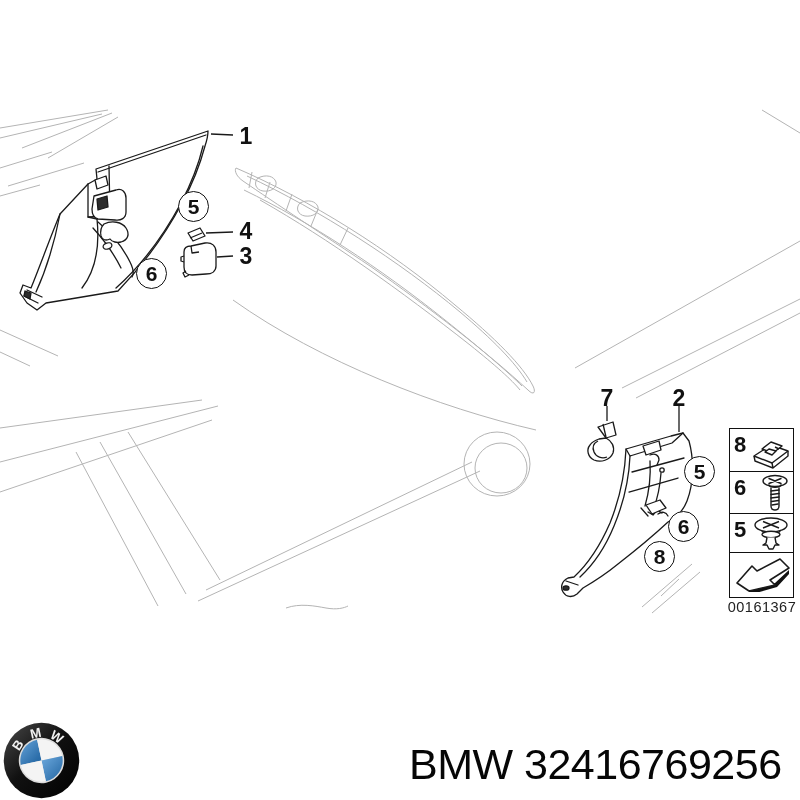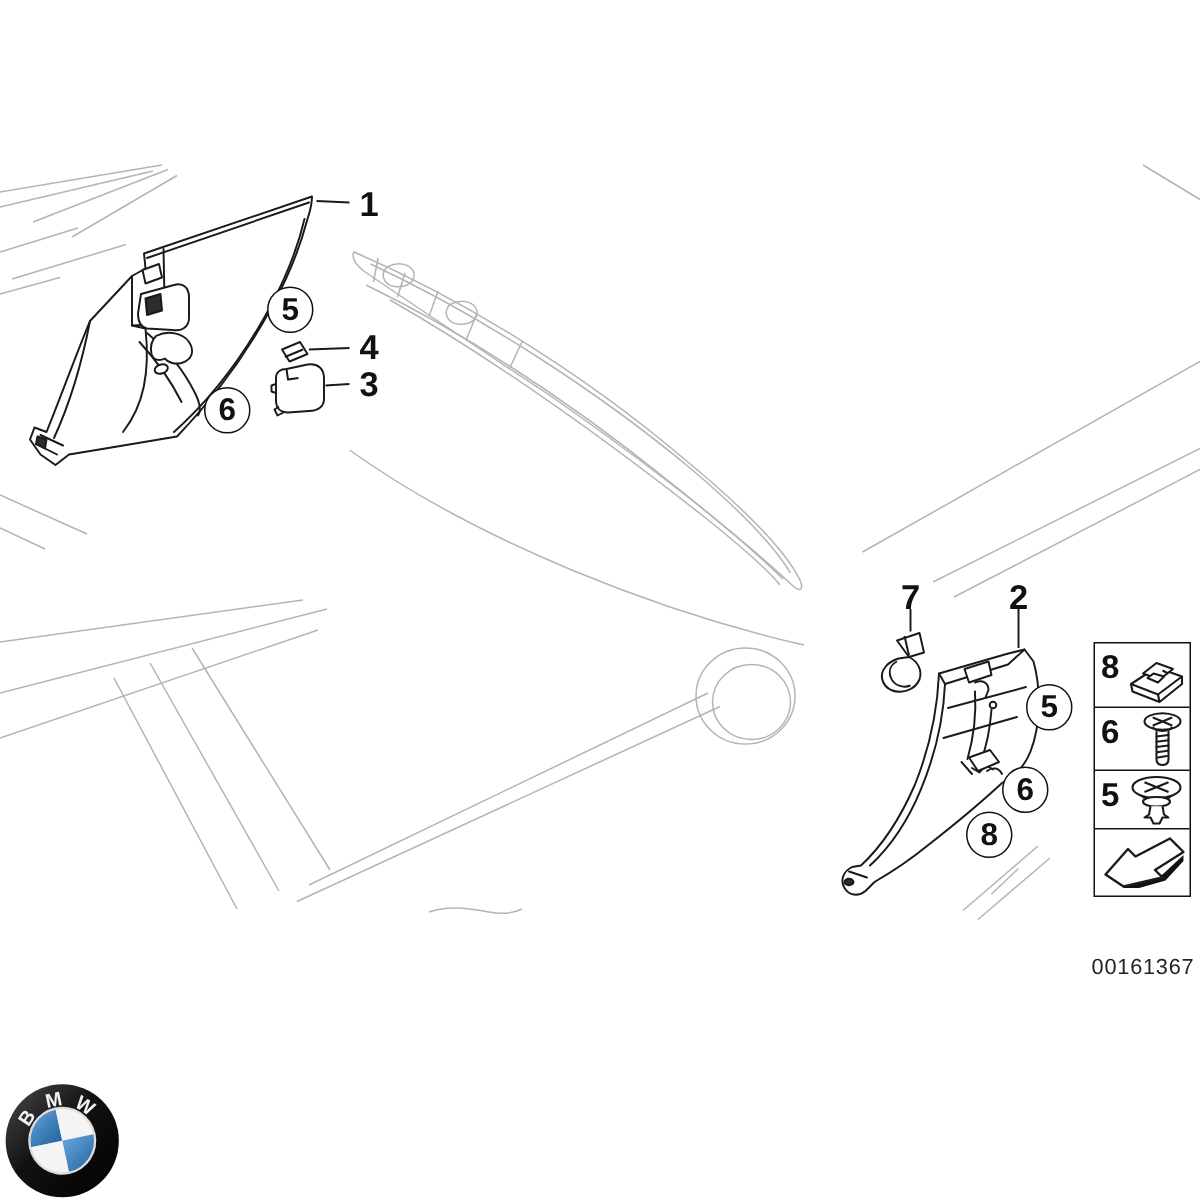--- a/index.html
+++ b/index.html
@@ -12,21 +12,21 @@
   .callout-circle{position:absolute;width:31px;height:31px;border:1.6px solid #111;border-radius:50%;
        background:#fff;display:flex;align-items:center;justify-content:center;
        font-size:21px;font-weight:bold;color:#111;box-sizing:border-box;cursor:pointer;}
   #legend-box{position:absolute;left:729px;top:428px;width:65px;height:170px;border:1.4px solid #111;
        box-sizing:border-box;background:#fff;}
   .legend-row{position:relative;box-sizing:border-box;border-bottom:1.2px solid #111;}
   .legend-row:last-child{border-bottom:none;}
   .legend-num{position:absolute;left:4px;top:3px;font-size:22px;font-weight:bold;color:#111;}
   .legend-icon{position:absolute;right:2px;top:2px;}
   #image-number{position:absolute;left:725px;top:599px;width:74px;text-align:center;
-       font-size:14.5px;color:#222;letter-spacing:.5px;margin-top:38px;}
+       font-size:14.5px;color:#222;letter-spacing:.5px;}
   #part-title{position:absolute;left:409px;top:740px;font-size:43px;color:#060606;
        white-space:nowrap;letter-spacing:-0.5px;}
   #bmw-logo{position:absolute;left:3px;top:722px;width:77px;height:77px;}
 </style>
 </head>
 <body>
 
 <div id="stage">
 
   <svg class="layer" width="800" height="800" viewBox="0 0 800 800">
@@ -220,13 +220,14 @@
       <path d="M50,50 L77.5,50 A27.5,27.5 0 0 1 50,77.5 Z" fill="url(#blueG)"></path>
       <path d="M50,50 L50,77.5 A27.5,27.5 0 0 1 22.5,50 Z" fill="#f4f4f4"></path>
       <g fill="#f2f2f2" font-family="Liberation Sans, sans-serif" font-size="17" font-weight="bold" text-anchor="middle">
         <text x="24" y="30" transform="rotate(-45 24 24)">B</text>
         <text x="50" y="19.5">M</text>
         <text x="76" y="30" transform="rotate(45 76 24)">W</text>
       </g>
     </g>
   </svg>
 
+  <div id="part-title">BMW 32416769256</div>
 </div>
 
 </body></html>

